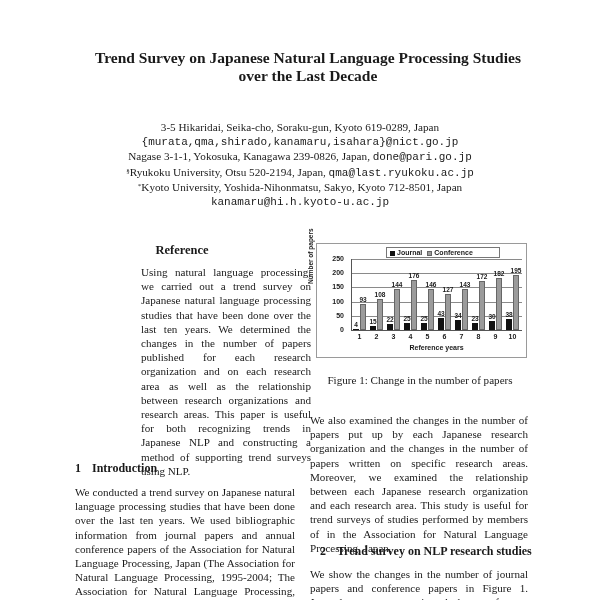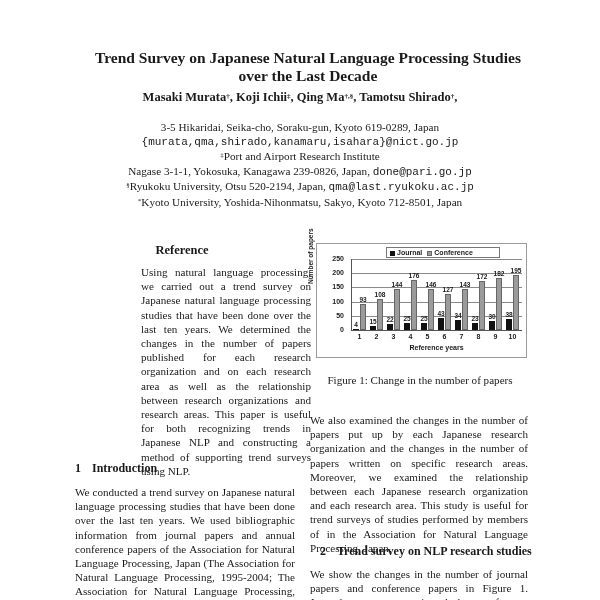--- a/index.html
+++ b/index.html
@@ -44,35 +44,29 @@
 </style>
 </head>
 <body>
 
 <div class="abs title">
   <div>Trend Survey on Japanese Natural Language Processing Studies</div>
   <div>over the Last Decade</div>
 </div>
 
 <div class="abs authors">
-  <div>
-    <span>Masaki Murata</span><sup>†</sup><span>, </span>
-    <span>Koji Ichii</span><sup>‡</sup><span>, </span>
-    <span>Qing Ma</span><sup>†,§</sup><span>, </span>
-    <span>Tamotsu Shirado</span><sup>†</sup>,
-  </div>
 </div>
 
 <div class="abs affil">
   <div>3-5 Hikaridai, Seika-cho, Soraku-gun, Kyoto 619-0289, Japan</div>
   <div class="mono">{murata,qma,shirado,kanamaru,isahara}@nict.go.jp</div>
-  <div><sup>‡</sup><span>Port and Airport Research Institute</span></div>
   <div><span>Nagase 3-1-1, Yokosuka, Kanagawa 239-0826, Japan, </span><span class="mono">done@pari.go.jp</span></div>
   <div><sup>§</sup><span>Ryukoku University, Otsu 520-2194, Japan, </span><span class="mono">qma@last.ryukoku.ac.jp</span></div>
   <div><sup>*</sup><span>Kyoto University, Yoshida-Nihonmatsu, Sakyo, Kyoto 712-8501, Japan</span></div>
+  <div class="mono">kanamaru@hi.h.kyoto-u.ac.jp</div>
 </div>
 
 <div class="abs abstract-head">Reference</div>
 <div class="abs abstract">Using natural language processing, we carried out a trend survey on Japanese natural language processing studies that have been done over the last ten years. We determined the changes in the number of papers published for each research organization and on each research area as well as the relationship between research organizations and research areas.  This paper is useful for both recognizing trends in Japanese NLP and constructing a method of supporting trend surveys using NLP.</div>
 
 <div class="abs sec-head sec1">
   <span class="num">1</span><span>Introduction</span>
 </div>
 <div class="abs body1">We conducted a trend survey on Japanese natural language processing studies that have been done over the last ten years.  We used bibliographic information from journal papers and annual conference papers of the Association for Natural Language Processing, Japan (The Association for Natural Language Processing, 1995-2004; The Association for Natural Language Processing, 1994-2003).  Just ten years have passed</div>
 

